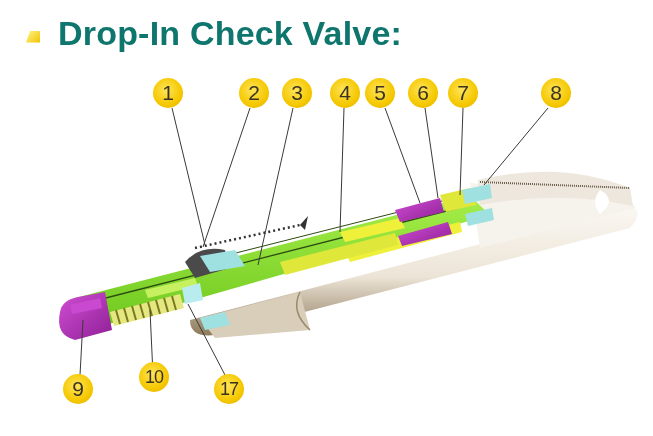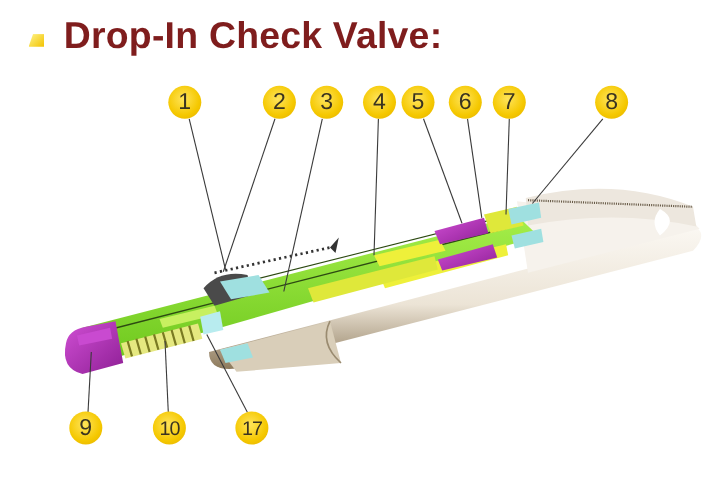--- a/index.html
+++ b/index.html
@@ -1,19 +1,19 @@
 <!DOCTYPE html>
 <html><head>
 <meta charset="utf-8">
 <style>
   html, body { margin:0; padding:0; background:#ffffff; }
   body { width:653px; height:436px; position:relative; overflow:hidden; font-family:"Liberation Sans", sans-serif; }
   .title-wrap { position:absolute; left:26px; top:14px; display:flex; align-items:center; }
   .bullet { width:14px; height:12px; background:linear-gradient(135deg,#fff48a,#f2c200); clip-path:polygon(30% 0,100% 0,100% 100%,0 100%); margin-right:18px; margin-top:6px; }
-  .title { font-family:"Liberation Sans", sans-serif; font-weight:bold; font-size:34px; color:#7f1d1d; letter-spacing:0.2px; }
+  .title { font-family:"Liberation Sans", sans-serif; font-weight:bold; font-size:34px; color:#0f766e; letter-spacing:0.2px; }
   svg.diagram { position:absolute; left:0; top:0; }
   .callout { position:absolute; width:30px; height:30px; border-radius:50%; background:radial-gradient(circle at 45% 40%,#ffe45a 0%,#f5c800 60%,#e2ad00 100%); display:flex; align-items:center; justify-content:center; font-family:"Liberation Sans", sans-serif; font-size:21px; color:#3a3320; }
   .callout.two { font-size:18px; letter-spacing:-1px; }
 </style>
 </head>
 <body>
 
 <div class="title-wrap">
   <div class="bullet"></div>
   <div class="title">Drop-In Check Valve:</div>
@@ -95,14 +95,14 @@
 
 <div class="callout" style="left:153px;top:78px;">1</div>
 <div class="callout" style="left:239px;top:78px;">2</div>
 <div class="callout" style="left:282px;top:78px;">3</div>
 <div class="callout" style="left:330px;top:78px;">4</div>
 <div class="callout" style="left:365px;top:78px;">5</div>
 <div class="callout" style="left:408px;top:78px;">6</div>
 <div class="callout" style="left:448px;top:78px;">7</div>
 <div class="callout" style="left:541px;top:78px;">8</div>
 <div class="callout" style="left:63px;top:374px;">9</div>
-<div class="callout two" style="left:139px;top:374px;">10</div>
+<div class="callout two" style="left:139px;top:362px;">10</div>
 <div class="callout two" style="left:214px;top:374px;">17</div>
 
 </body></html>

